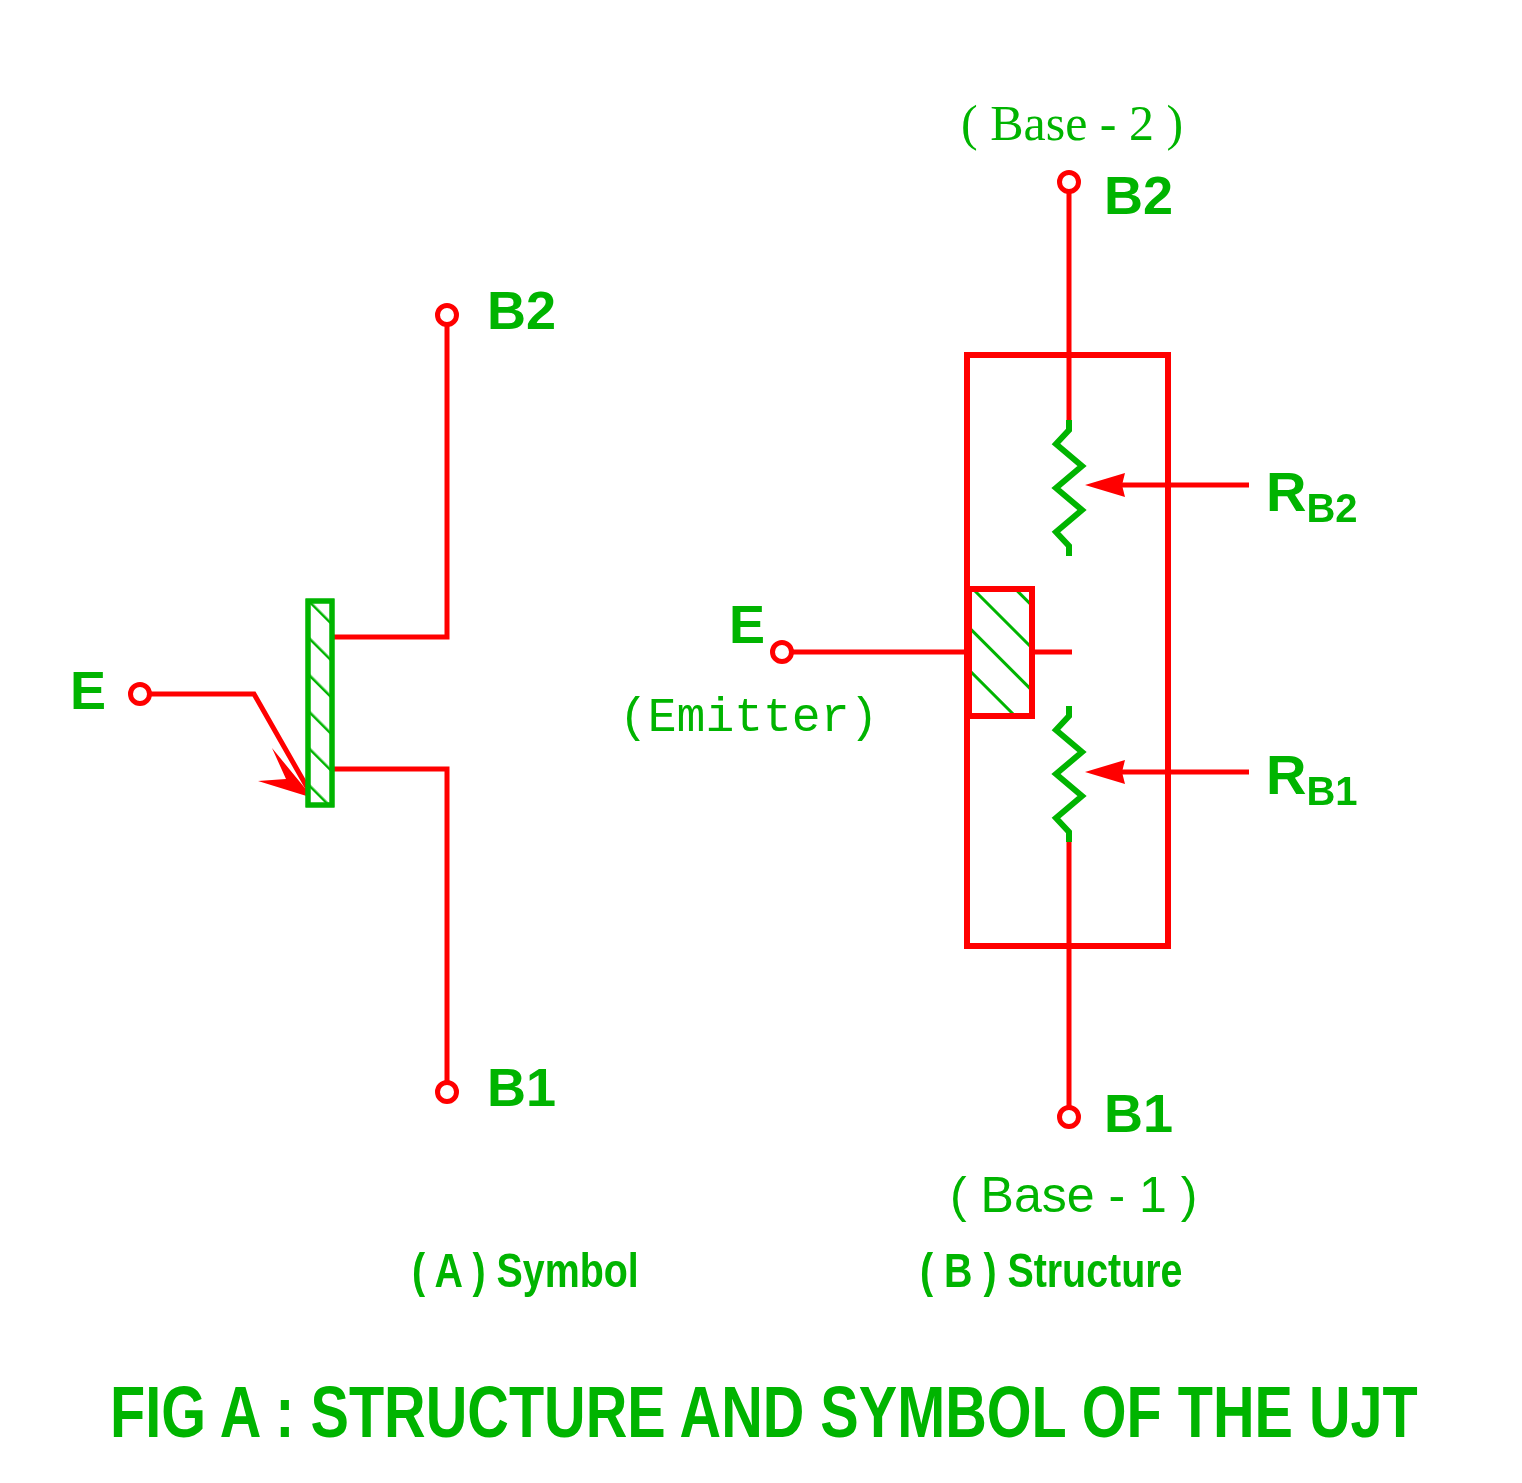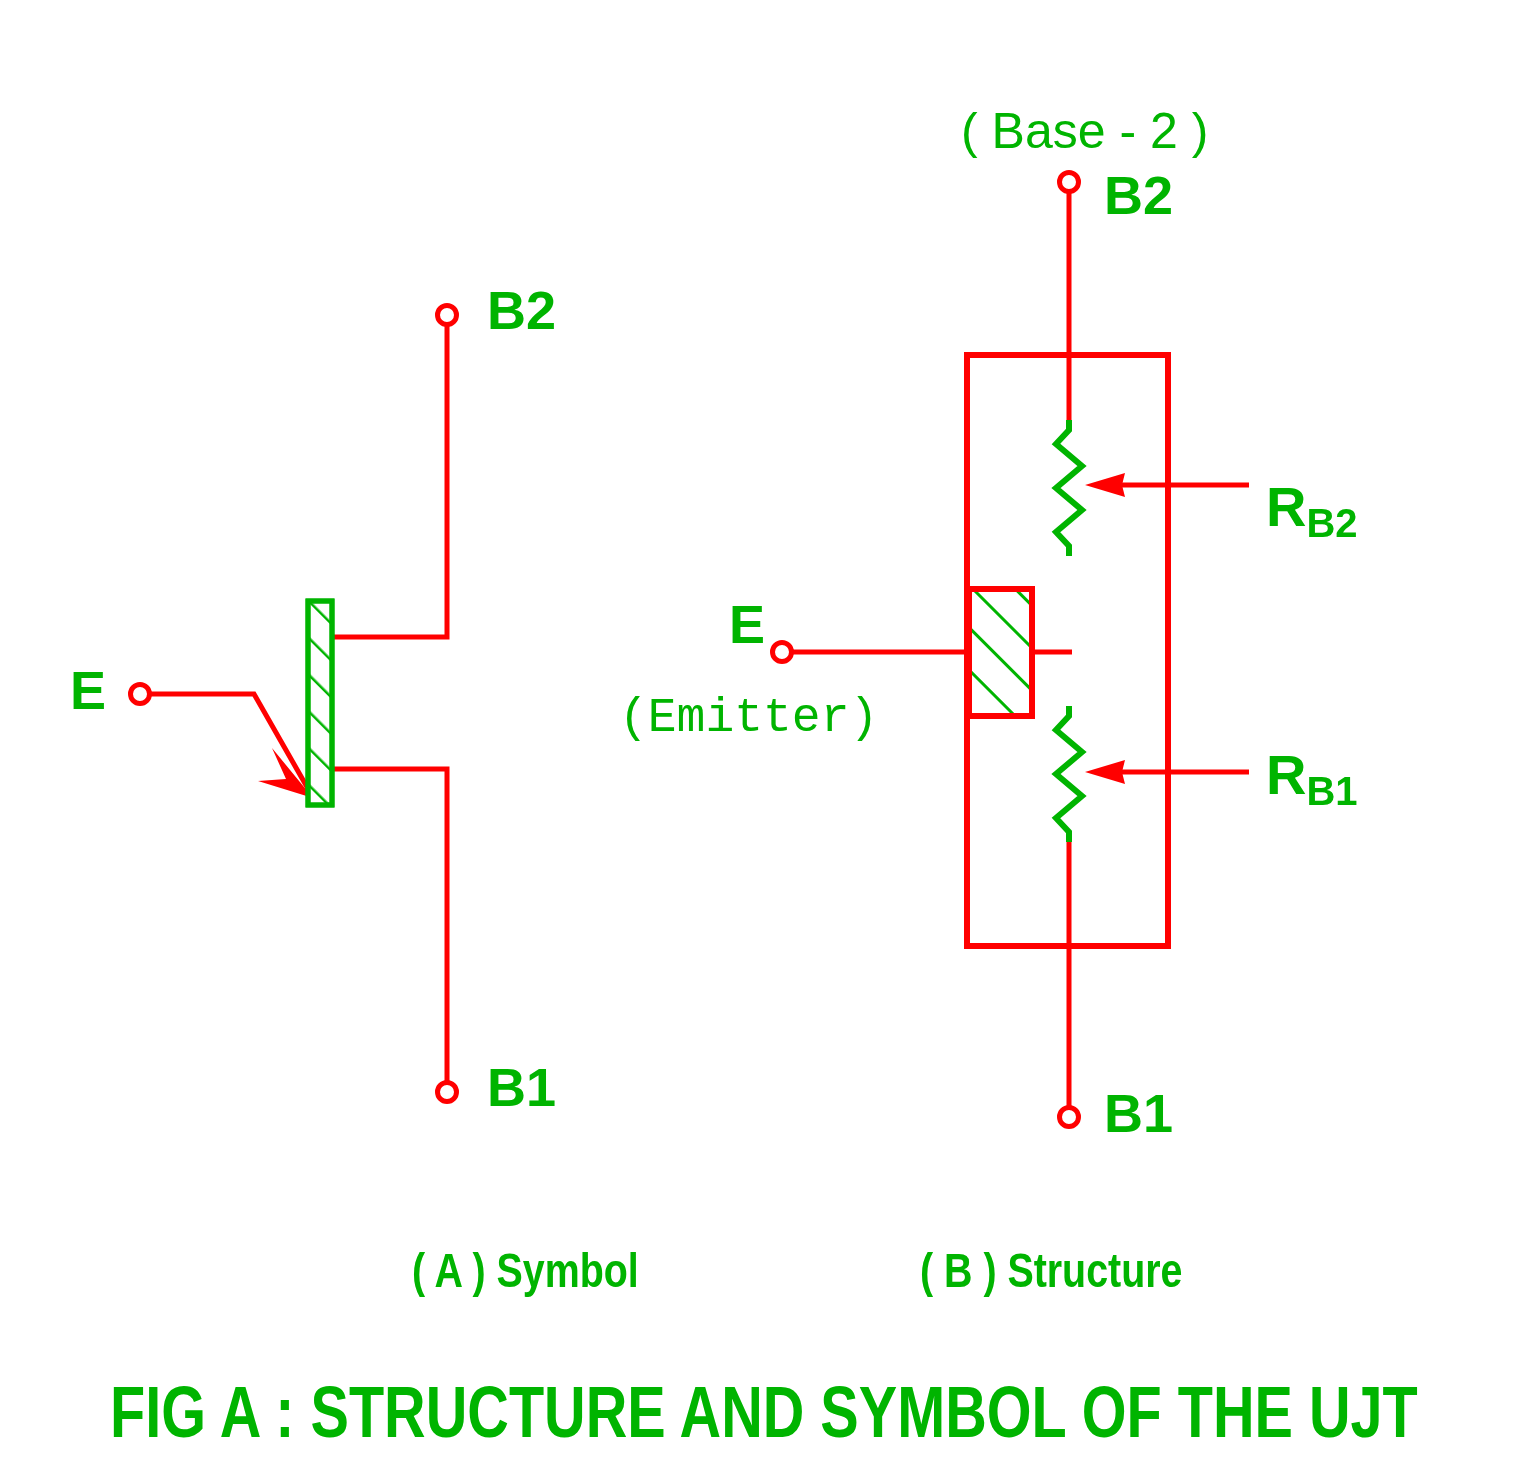--- a/index.html
+++ b/index.html
@@ -154,32 +154,33 @@
   </svg>
 
   <div class="lbl lbl-term" style="left:487px; top:283px;">B2</div>
 
   <div class="lbl lbl-term" style="left:487px; top:1060px;">B1</div>
 
   <div class="lbl lbl-term" style="left:70px; top:663px;">E</div>
 
   <div class="lbl lbl-cap" style="left:412px; top:1247px;">( A ) Symbol</div>
 
-  <div class="lbl lbl-paren" style="left:961px; top:106px;">( Base - 2 )</div>
+  <div class="lbl lbl-paren" style="left:961px; top:98px;font-family:Liberation Serif, serif;">( Base - 2 )</div>
 
   <div class="lbl lbl-term" style="left:1104px; top:168px;">B2</div>
 
   <div class="lbl lbl-term" style="left:1104px; top:1086px;">B1</div>
 
+  <div class="lbl lbl-paren" style="left:950px; top:1170px;">( Base - 1 )</div>
 
   <div class="lbl lbl-term" style="left:729px; top:597px;">E</div>
 
   <div class="lbl lbl-emitter" style="left:619px; top:694px;font-family:Liberation Mono, monospace;">(Emitter)</div>
 
-  <div class="lbl lbl-res" style="left:1266px; top:479px;">
+  <div class="lbl lbl-res" style="left:1266px; top:464px;">
     <span>R</span><span class="sub">B2</span>
   </div>
 
   <div class="lbl lbl-res" style="left:1266px; top:747px;text-align:center;">
     <span>R</span><span class="sub">B1</span>
   </div>
 
   <div class="lbl lbl-cap" style="left:920px; top:1247px;">( B ) Structure</div>
 
   <div class="lbl lbl-title" style="left:110px; top:1376px;">FIG A : STRUCTURE AND SYMBOL OF THE UJT</div>

